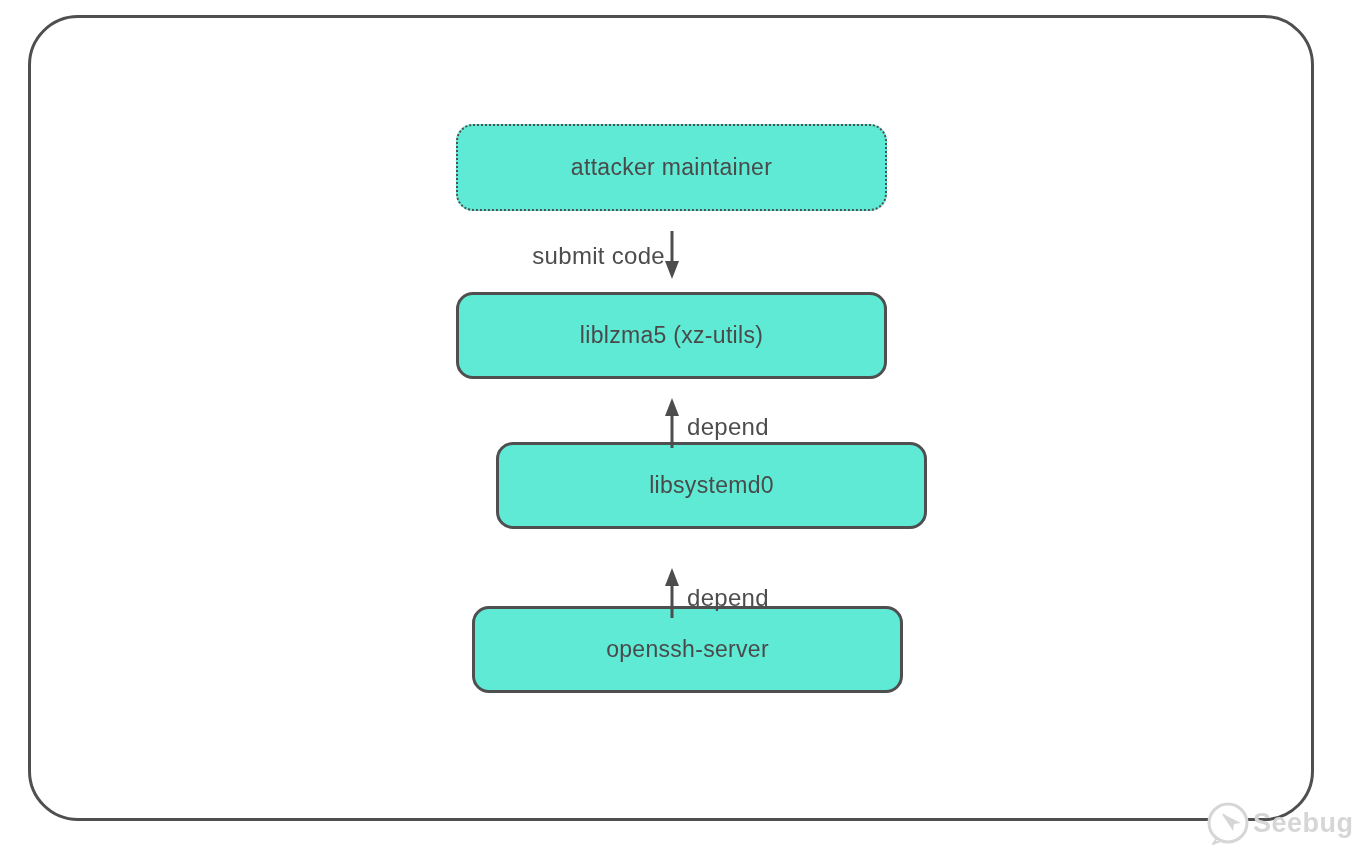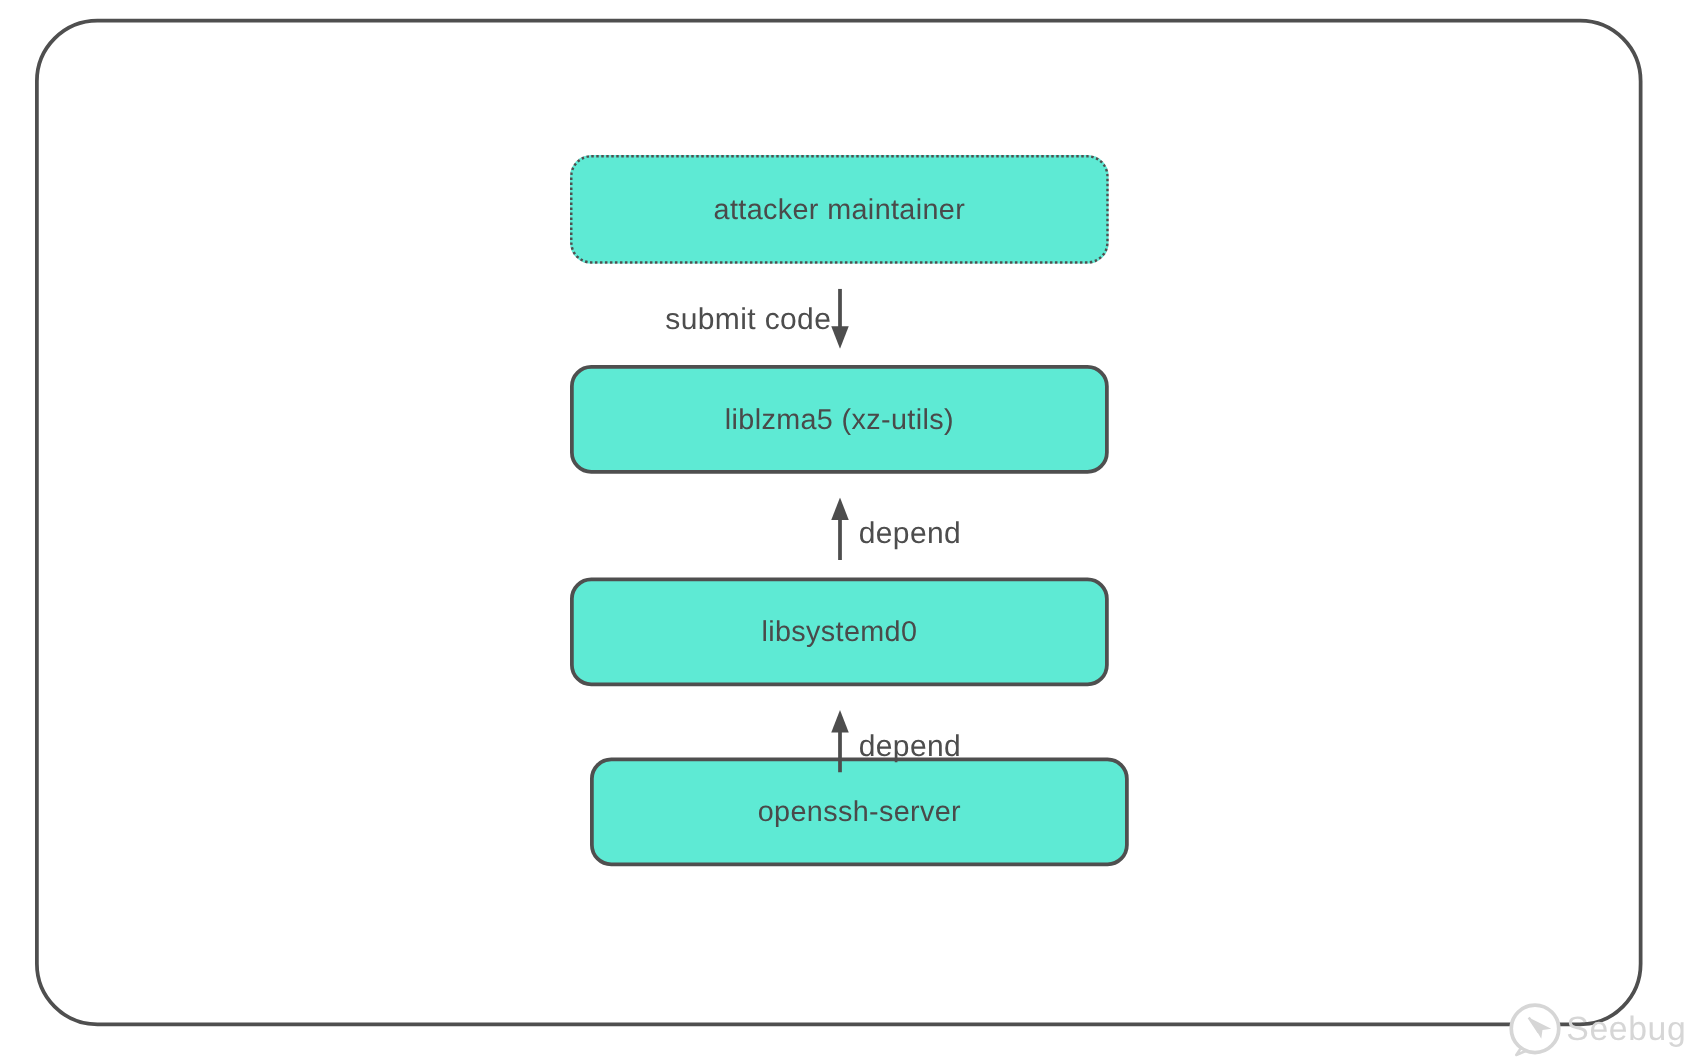--- a/index.html
+++ b/index.html
@@ -41,21 +41,21 @@
   .node-dotted { border: 2px dotted #4f4f4f; }
   .node-label {
     color: #4a4a4a;
     font-size: 23px;
     font-weight: 500;
     letter-spacing: 0.3px;
     white-space: nowrap;
   }
   #node-attacker { top: 124px; }
   #node-liblzma  { top: 292px; }
-  #node-libsystemd { top: 462px; }
+  #node-libsystemd { top: 442px; margin-left: 40px; }
   #node-openssh  { top: 606px; margin-left: 16px; }
 
   .arrow { position: absolute; }
   #arrow-submit { left: 663px; top: 231px; }
   #arrow-depend-1 { left: 663px; top: 398px; }
   #arrow-depend-2 { left: 663px; top: 568px; }
 
   .edge-label {
     position: absolute;
     color: #4d4d4d;
@@ -76,21 +76,21 @@
   .watermark {
     position: absolute;
     left: 1203px;
     top: 797px;
     display: flex;
     align-items: center;
   }
   .watermark-text {
     color: #d6d6d6;
     font-size: 27px;
-    font-weight: 400;
+    font-weight: 700;
     letter-spacing: 0.5px;
     margin-left: -2px;
   }
 </style>
 </head>
 <body>
 
 <div id="canvas">
 
   <div class="frame"></div>

